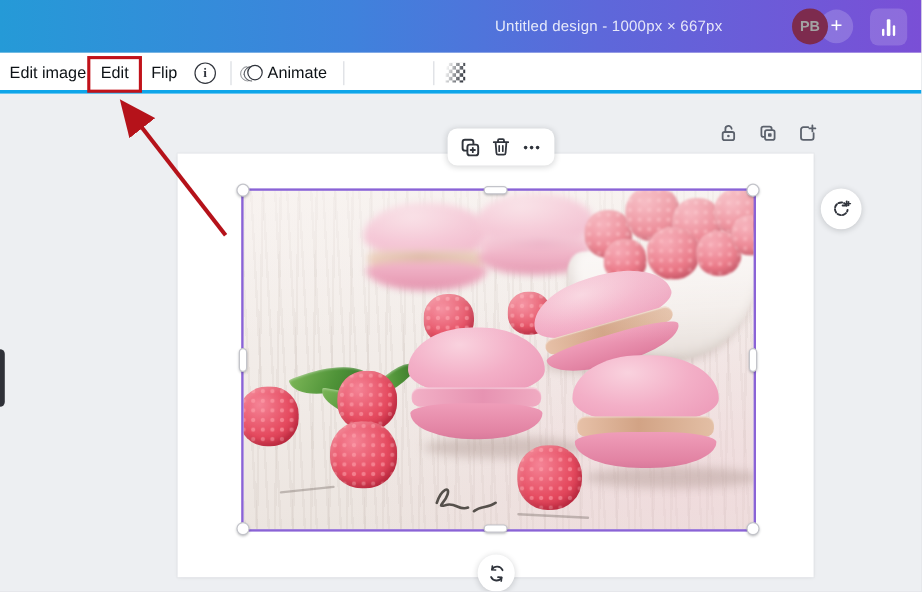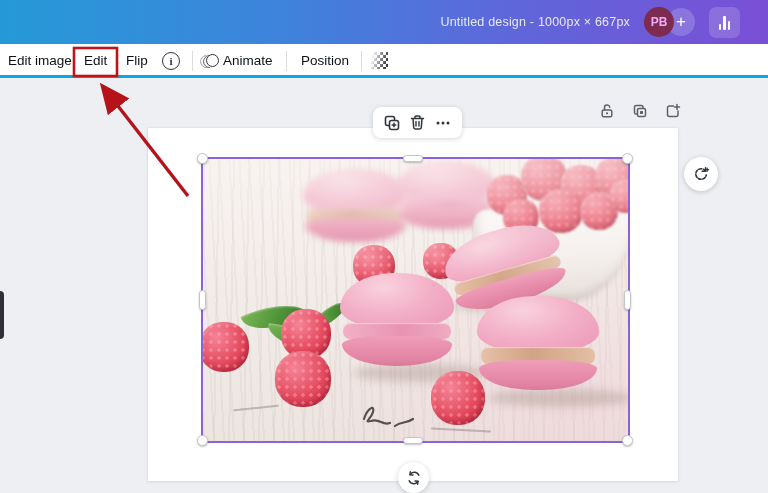--- a/index.html
+++ b/index.html
@@ -4,24 +4,24 @@
 <style>
   * { margin:0; padding:0; box-sizing:border-box; }
   html,body { background:#dfe1e6; }
   #app {
     position:relative; width:768px; height:493px; overflow:hidden;
     font-family:"Liberation Sans", sans-serif; background:#edeff2;
   }
   
   .topbar{position:absolute;left:0;top:0;width:768px;height:44px;
     background:linear-gradient(90deg,#259ad7 0%,#3f82dc 38%,#5d68da 65%,#7a4fd6 100%);
-    display:flex;align-items:center;justify-content:flex-end;padding-right:28px;}
+    display:flex;align-items:center;justify-content:flex-end;padding-right:12px;}
   .doc-title{color:rgba(255,255,255,.85);font-size:12.5px;margin-right:14px;letter-spacing:.2px;}
-  .avatar{width:30px;height:30px;border-radius:50%;background:#7d2b4e;color:#f0abfc;
-    font-size:12px;font-weight:bold;display:flex;align-items:center;justify-content:center;z-index:2;}
+  .avatar{width:30px;height:30px;border-radius:50%;background:#7d2b4e;color:#a3a3a3;
+    font-size:12px;font-weight:bold;display:flex;align-items:center;justify-content:center;z-index:2;margin-left:44px;}
   .plus-btn{width:28px;height:28px;border-radius:50%;background:rgba(255,255,255,.18);
     color:#fff;font-size:17px;display:flex;align-items:center;justify-content:center;
     margin-left:-7px;margin-right:14px;z-index:1;}
   .chart-btn{width:31px;height:31px;border-radius:7px;background:rgba(255,255,255,.16);
     display:flex;align-items:flex-end;justify-content:center;gap:2px;padding:7px 7px 8px 7px;}
   .chart-btn i{display:block;width:2.5px;background:#fff;border-radius:1px;}
   
   .toolbar{position:absolute;left:0;top:44px;width:768px;height:34px;background:#fff;
     border-bottom:3px solid #0ea5e9;z-index:5;}
   .tb-item{position:absolute;top:0;height:33px;display:flex;align-items:center;
@@ -128,21 +128,20 @@
     <div class="tb-div" style="left:192px"></div>
     <div class="tb-item" style="left:202px">
       <span class="anim-icon">
           <span class="e2"></span>
           <span class="e1"></span>
           <span class="c"></span>
         </span>
       <span style="margin-left:3px">Animate</span>
     </div>
     <div class="tb-div" style="left:286px"></div>
-    <div class="tb-item" style="left:301px">Position</div>
     <div class="tb-div" style="left:361px"></div>
     <div class="tb-item" style="left:371px">
       <span class="checker"></span>
     </div>
   </div>
 
   <div class="sliver"></div>
 
   <div class="page"></div>
 

